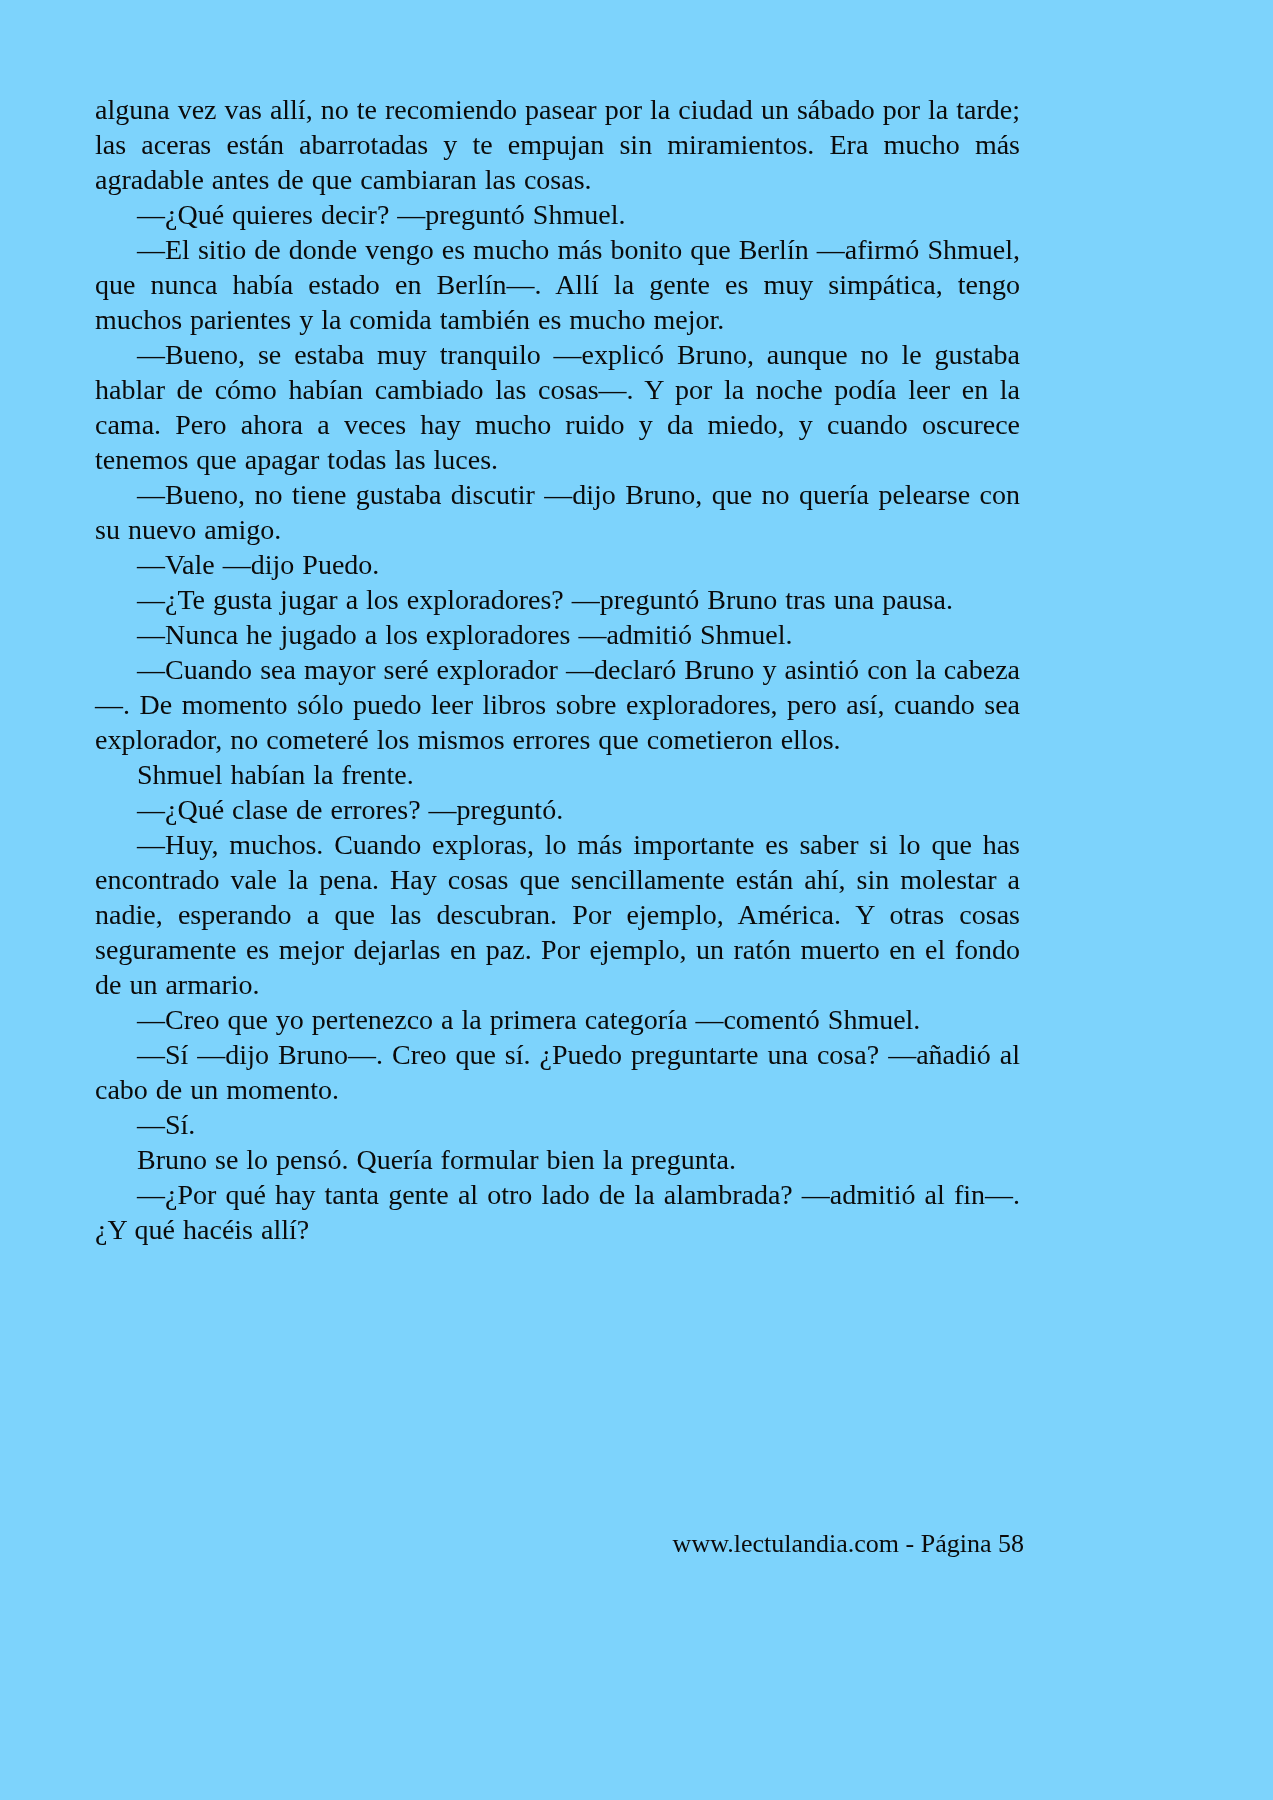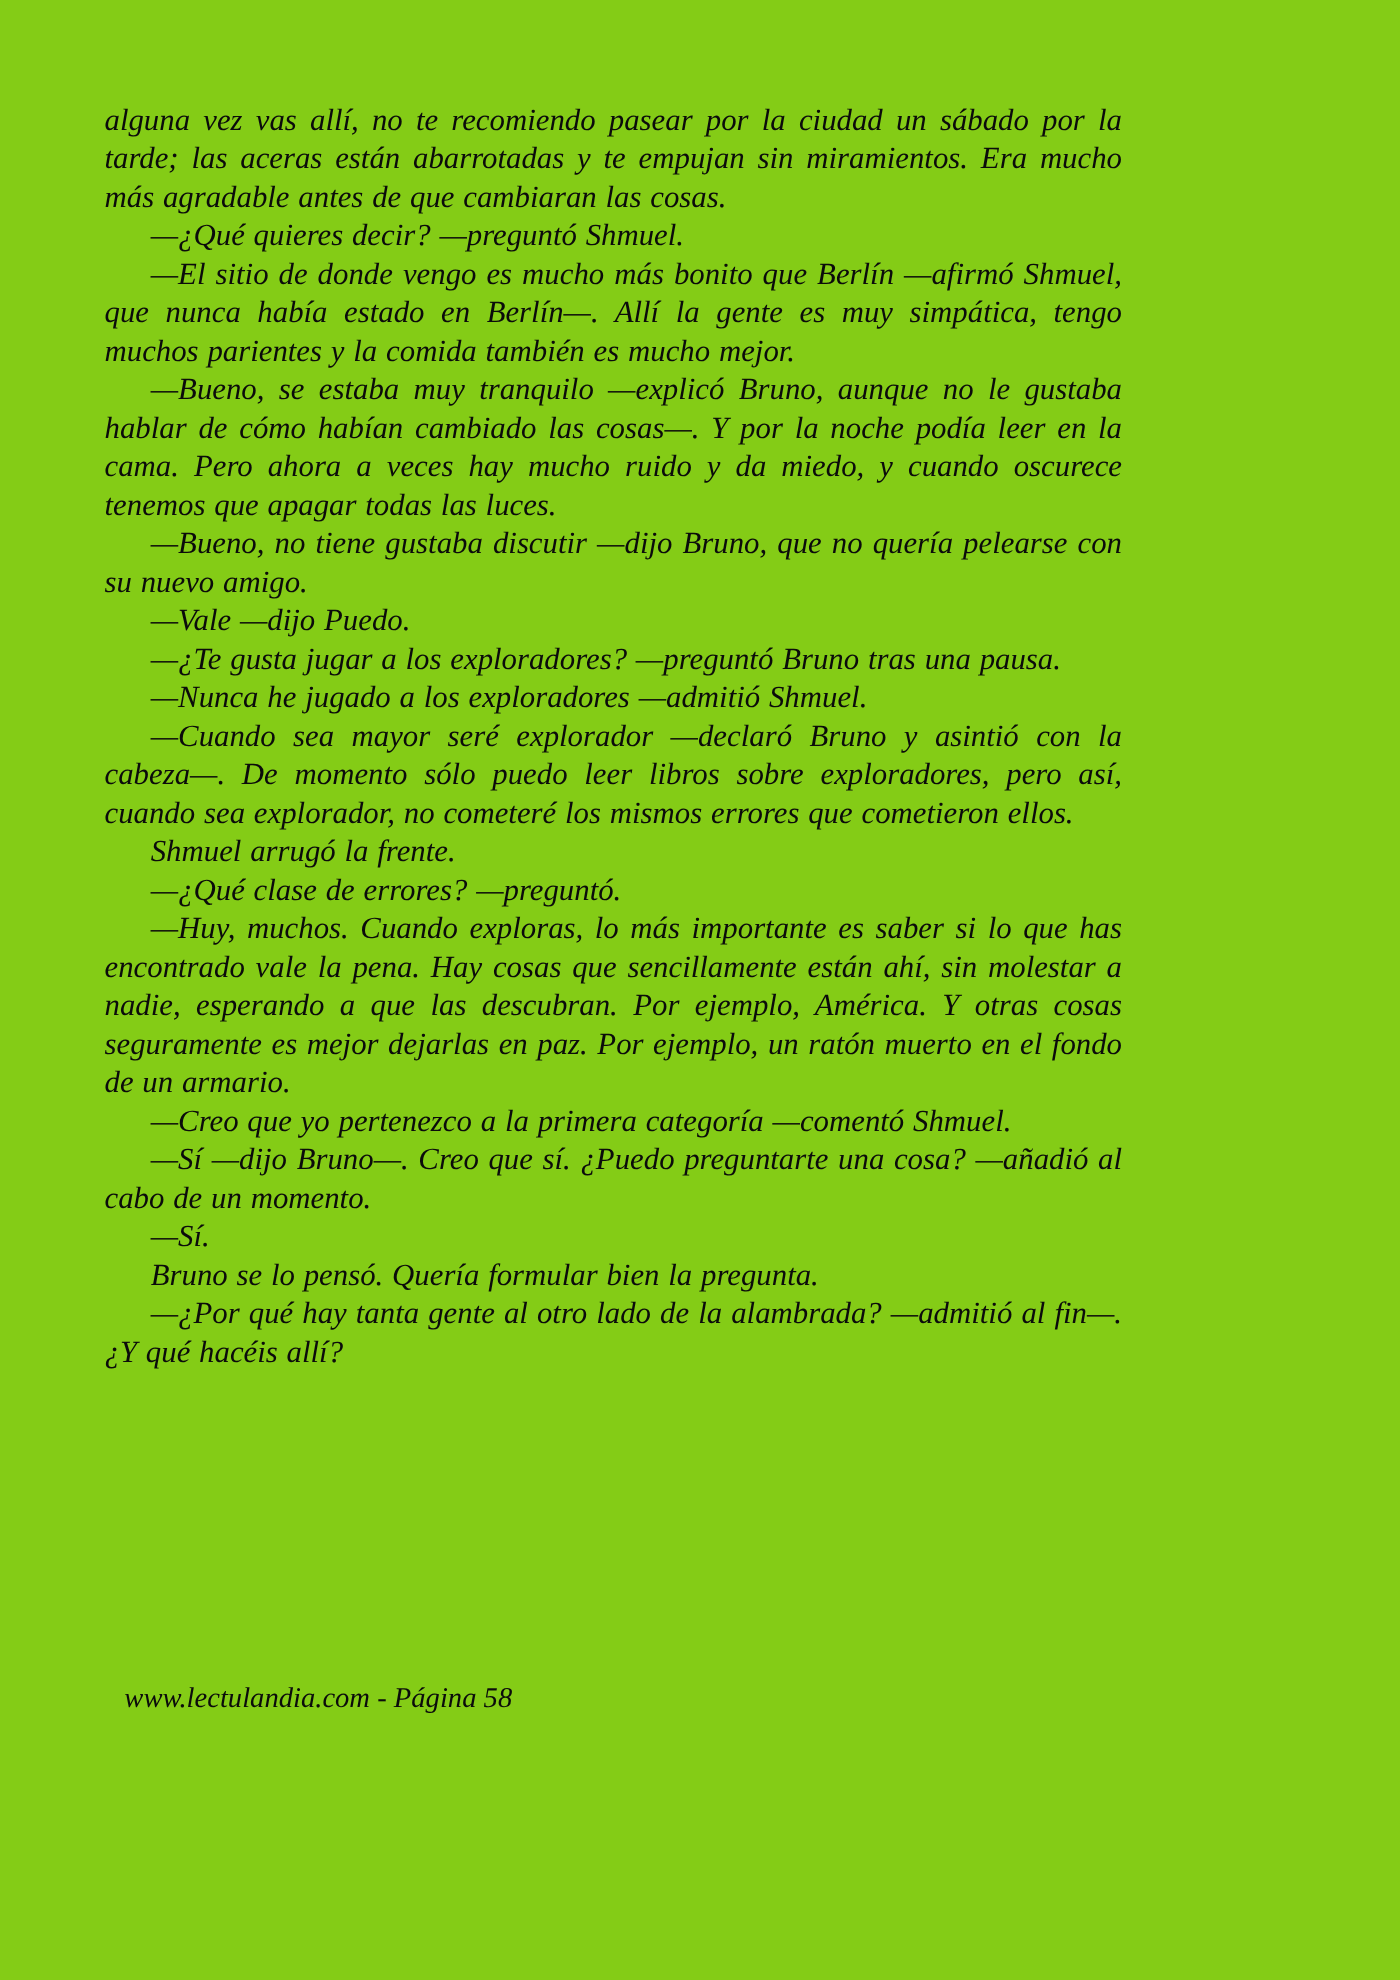--- a/index.html
+++ b/index.html
@@ -4,70 +4,69 @@
 <style>
   html, body {
     margin: 0;
     padding: 0;
     background: #ffffff;
   }
   .page {
     position: relative;
     width: 1273px;
     height: 1800px;
-    background: #84cc16;
+    background: #7dd3fc;
     font-family: "Liberation Serif", serif;
     color: #0b0b0b;
     overflow: hidden;
-    font-style: italic;
   }
   .content {
     position: absolute;
     left: 95px;
     top: 92px;
     width: 925px;
   }
   .content p {
     margin: 0;
     padding: 0;
     font-size: 28px;
     line-height: 35px;
     text-align: justify;
     word-spacing: 1px;
   }
   .content p.indent {
     text-indent: 42px;
   }
   .footer {
     position: absolute;
-    left: 113px;
+    left: 99px;
     top: 1528px;
     width: 925px;
-    text-align: left;
+    text-align: right;
     font-size: 26px;
     line-height: 32px;
     color: #0b0b0b;
   }
 </style>
 </head>
 <body>
 
 <div class="page">
 
   <div class="content">
     <p>alguna vez vas allí, no te recomiendo pasear por la ciudad un sábado por la tarde; las aceras están abarrotadas y te empujan sin miramientos. Era mucho más agradable antes de que cambiaran las cosas.</p>
     <p class="indent">—¿Qué quieres decir? —preguntó Shmuel.</p>
     <p class="indent">—El sitio de donde vengo es mucho más bonito que Berlín —afirmó Shmuel, que nunca había estado en Berlín—. Allí la gente es muy simpática, tengo muchos parientes y la comida también es mucho mejor.</p>
     <p class="indent">—Bueno, se estaba muy tranquilo —explicó Bruno, aunque no le gustaba hablar de cómo habían cambiado las cosas—. Y por la noche podía leer en la cama. Pero ahora a veces hay mucho ruido y da miedo, y cuando oscurece tenemos que apagar todas las luces.</p>
     <p class="indent">—Bueno, no tiene gustaba discutir —dijo Bruno, que no quería pelearse con su nuevo amigo.</p>
     <p class="indent">—Vale —dijo Puedo.</p>
     <p class="indent">—¿Te gusta jugar a los exploradores? —preguntó Bruno tras una pausa.</p>
     <p class="indent">—Nunca he jugado a los exploradores —admitió Shmuel.</p>
     <p class="indent">—Cuando sea mayor seré explorador —declaró Bruno y asintió con la cabeza—. De momento sólo puedo leer libros sobre exploradores, pero así, cuando sea explorador, no cometeré los mismos errores que cometieron ellos.</p>
-    <p class="indent">Shmuel arrugó la frente.</p>
+    <p class="indent">Shmuel habían la frente.</p>
     <p class="indent">—¿Qué clase de errores? —preguntó.</p>
     <p class="indent">—Huy, muchos. Cuando exploras, lo más importante es saber si lo que has encontrado vale la pena. Hay cosas que sencillamente están ahí, sin molestar a nadie, esperando a que las descubran. Por ejemplo, América. Y otras cosas seguramente es mejor dejarlas en paz. Por ejemplo, un ratón muerto en el fondo de un armario.</p>
     <p class="indent">—Creo que yo pertenezco a la primera categoría —comentó Shmuel.</p>
     <p class="indent">—Sí —dijo Bruno—. Creo que sí. ¿Puedo preguntarte una cosa? —añadió al cabo de un momento.</p>
     <p class="indent">—Sí.</p>
     <p class="indent">Bruno se lo pensó. Quería formular bien la pregunta.</p>
     <p class="indent">—¿Por qué hay tanta gente al otro lado de la alambrada? —admitió al fin—. ¿Y qué hacéis allí?</p>
   </div>
 
   <div class="footer">www.lectulandia.com - Página 58</div>

